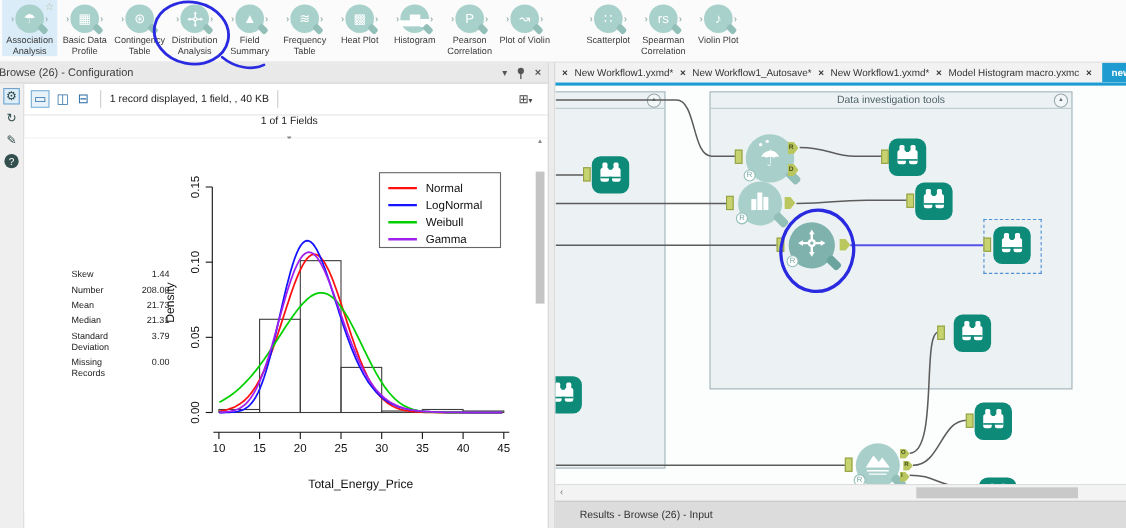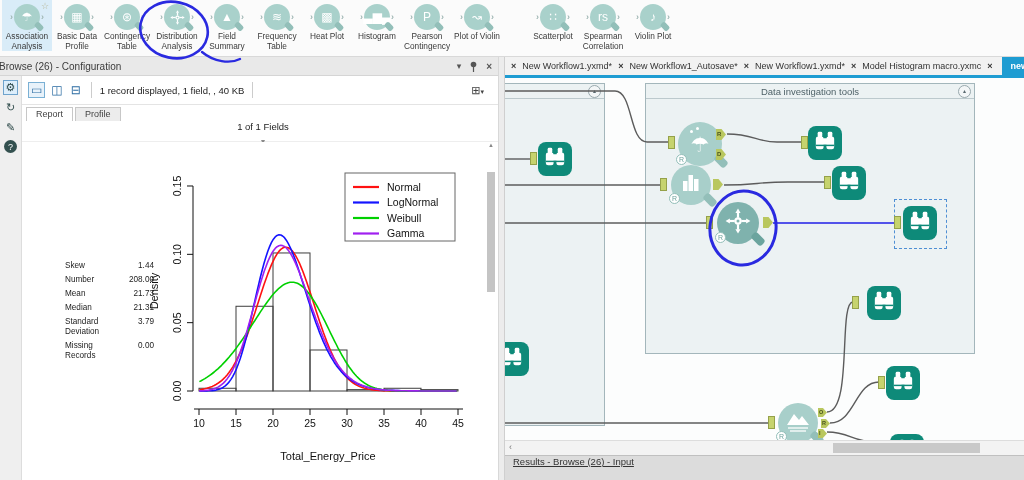--- a/index.html
+++ b/index.html
@@ -88,22 +88,22 @@
   .sel-box{position:absolute;border:1.5px dashed #4f8fd4;z-index:2;}
   .in-anchor{position:absolute;width:7px;height:13px;background:#c6d36e;border:1px solid #95a149;box-sizing:border-box;z-index:4;}
   .out-anchor{position:absolute;width:10px;height:11px;background:#b9c75e;
               clip-path:polygon(0 0,55% 0,100% 50%,55% 100%,0 100%);z-index:4;
               font-size:6px;font-weight:bold;color:#49531d;text-align:left;line-height:11px;padding-left:1px;box-sizing:border-box;}
   .mini{width:9px;height:9px;font-size:5.5px;line-height:9px;}
   #ink-canvas{position:absolute;left:198px;top:108px;width:86px;height:88px;z-index:6;pointer-events:none;}
   .hscroll{position:relative;height:14px;background:#f3f3f3;border-top:1px solid #ddd;}
   .hscroll .larr{position:absolute;left:4px;top:1px;font-size:9px;color:#777;}
   .hscroll .thumb{position:absolute;left:328px;top:2px;width:147px;height:10px;background:#c9c9c9;}
-  .statusbar{height:26px;background:#dcdcdc;border-top:1px solid #c0c0c0;display:flex;
-             padding-left:8px;font-size:9.5px;color:#333;box-sizing:border-box;text-decoration:underline;}
+  .statusbar{height:26px;background:#dcdcdc;border-top:1px solid #c0c0c0;display:flex;align-items:center;
+             padding-left:22px;font-size:9.5px;color:#333;box-sizing:border-box;}
 </style>
 </head>
 <body>
 
 <div id="root">
 
   <div id="toolbar">
       <div class="tbi sel">
         <div class="tbi-top">
           <span class="chev">›</span>
@@ -184,21 +184,21 @@
           <span class="chev">›</span>
         </div>
         <div class="tbi-label">Histogram</div>
       </div>
       <div class="tbi">
         <div class="tbi-top">
           <span class="chev">›</span>
           <span class="tcircle">P</span>
           <span class="chev">›</span>
         </div>
-        <div class="tbi-label">Pearson Contingency</div>
+        <div class="tbi-label">Pearson Correlation</div>
       </div>
       <div class="tbi">
         <div class="tbi-top">
           <span class="chev">›</span>
           <span class="tcircle">↝</span>
           <span class="chev">›</span>
         </div>
         <div class="tbi-label">Plot of Violin</div>
       </div>
       <div class="tbi grp">
@@ -254,24 +254,20 @@
         <div class="lp-toolbar">
           <span class="layout-btn sel">▭</span>
           <span class="layout-btn">◫</span>
           <span class="layout-btn">⊟</span>
           <span class="vsep"></span>
           <span class="rec-info">1 record displayed, 1 field, , 40 KB</span>
           <span class="vsep"></span>
           <span class="export-btn">
             <span>⊞</span><span class="dd">▾</span>
           </span>
-        </div>
-        <div class="lp-tabs">
-          <span class="lp-tab active">Report</span>
-          <span class="lp-tab">Profile</span>
         </div>
         <div class="lp-nav">
           <span>1 of 1 Fields</span>
           <span class="nav-g">▾</span>
           <span style="color:#9a9a9a;">✓</span>
           <span class="vsep"></span>
           <span class="nav-g">|◀</span>
           <span class="nav-g">◀</span>
           <span class="rec-box">Records 1 to 1</span>
           <span class="nav-g">▶</span>

